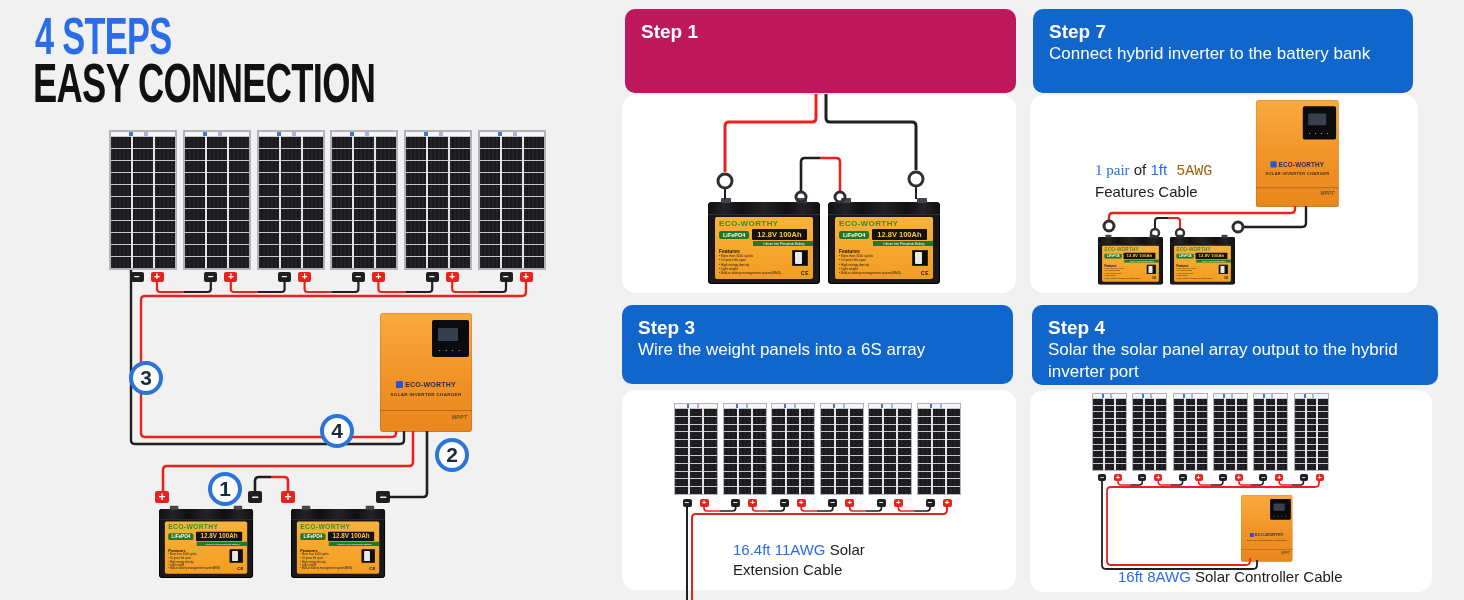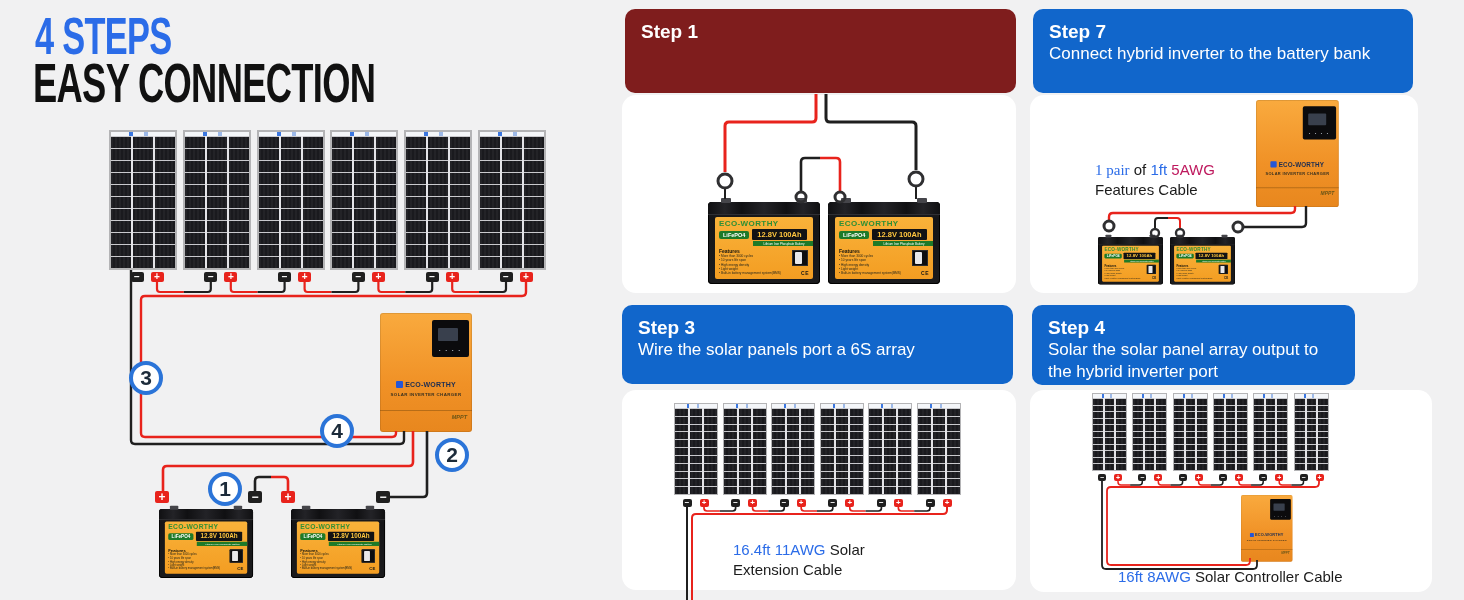--- a/index.html
+++ b/index.html
@@ -80,39 +80,39 @@
 <div class="canvas">
 
   <div class="t1" id="title1" style="color: rgb(43, 108, 232);">4 STEPS</div>
   <div class="t2">EASY CONNECTION</div>
 
   <div class="card" style="left:622px;top:95px;width:394px;height:198px"></div>
   <div class="card" style="left:1030px;top:95px;width:388px;height:198px"></div>
   <div class="card" style="left:622px;top:390px;width:394px;height:200px"></div>
   <div class="card" style="left:1030px;top:390px;width:402px;height:202px"></div>
 
-  <div class="hd" id="hd1" style="left: 625px; top: 9px; width: 391px; height: 84px; background: #7f1d1d;">
+  <div class="hd" id="hd1" style="left: 625px; top: 9px; width: 391px; height: 84px; background: #be185d;">
     <div class="hd-t">Step 1</div>
   </div>
   <div class="hd" id="hd2" style="left: 1033px; top: 9px; width: 380px; height: 84px; background: rgb(17, 102, 203);">
     <div class="hd-t">Step 7</div>
     <div class="hd-d">Connect hybrid inverter to the battery bank</div>
   </div>
   <div class="hd" id="hd3" style="left: 622px; top: 305px; width: 391px; height: 79px; background: rgb(17, 102, 203);">
     <div class="hd-t">Step 3</div>
-    <div class="hd-d">Wire the solar panels port a 6S array</div>
+    <div class="hd-d">Wire the weight panels into a 6S array</div>
   </div>
-  <div class="hd" id="hd4" style="left: 1032px; top: 305px; width: 323px; height: 80px; background: rgb(17, 102, 203);">
+  <div class="hd" id="hd4" style="left: 1032px; top: 305px; width: 406px; height: 80px; background: rgb(17, 102, 203);">
     <div class="hd-t">Step 4</div>
     <div class="hd-d">Solar the solar panel array output to the hybrid inverter port</div>
   </div>
 
   <div id="diagram-layer">
     <div class="callout" id="co2" style="left:1095px;top:160px">
-      <div><span style="color: rgb(43, 108, 232); font-family: Liberation Serif, serif;">1 pair</span><span style="color: rgb(27, 27, 27);"> of </span><span style="color: rgb(43, 108, 232); text-align: center;">1ft</span><span style="color: #be185d;"> 5AWG</span></div>
+      <div><span style="color: rgb(43, 108, 232); font-family: Liberation Serif, serif;">1 pair</span><span style="color: rgb(27, 27, 27);"> of </span><span style="color: rgb(43, 108, 232); text-align: center;">1ft</span><span style="color: #a16207; font-family: Liberation Mono, monospace;"> 5AWG</span></div>
       <div><span style="color: rgb(27, 27, 27);">Features Cable</span></div>
     </div>
     <div class="callout" id="co3" style="left:733px;top:540px">
       <div><span style="color: rgb(43, 108, 232);">16.4ft 11AWG</span><span style="color: rgb(27, 27, 27);"> Solar</span></div>
       <div><span style="color: rgb(27, 27, 27);">Extension Cable</span></div>
     </div>
     <div class="callout" id="co4" style="left:1118px;top:567px">
       <div><span style="color: rgb(43, 108, 232);">16ft 8AWG</span><span style="color: rgb(27, 27, 27);"> Solar Controller Cable</span></div>
     </div>
   <div class="sp" style="left:109px;top:130px;width:68px;height:140px;border-width:2px">

